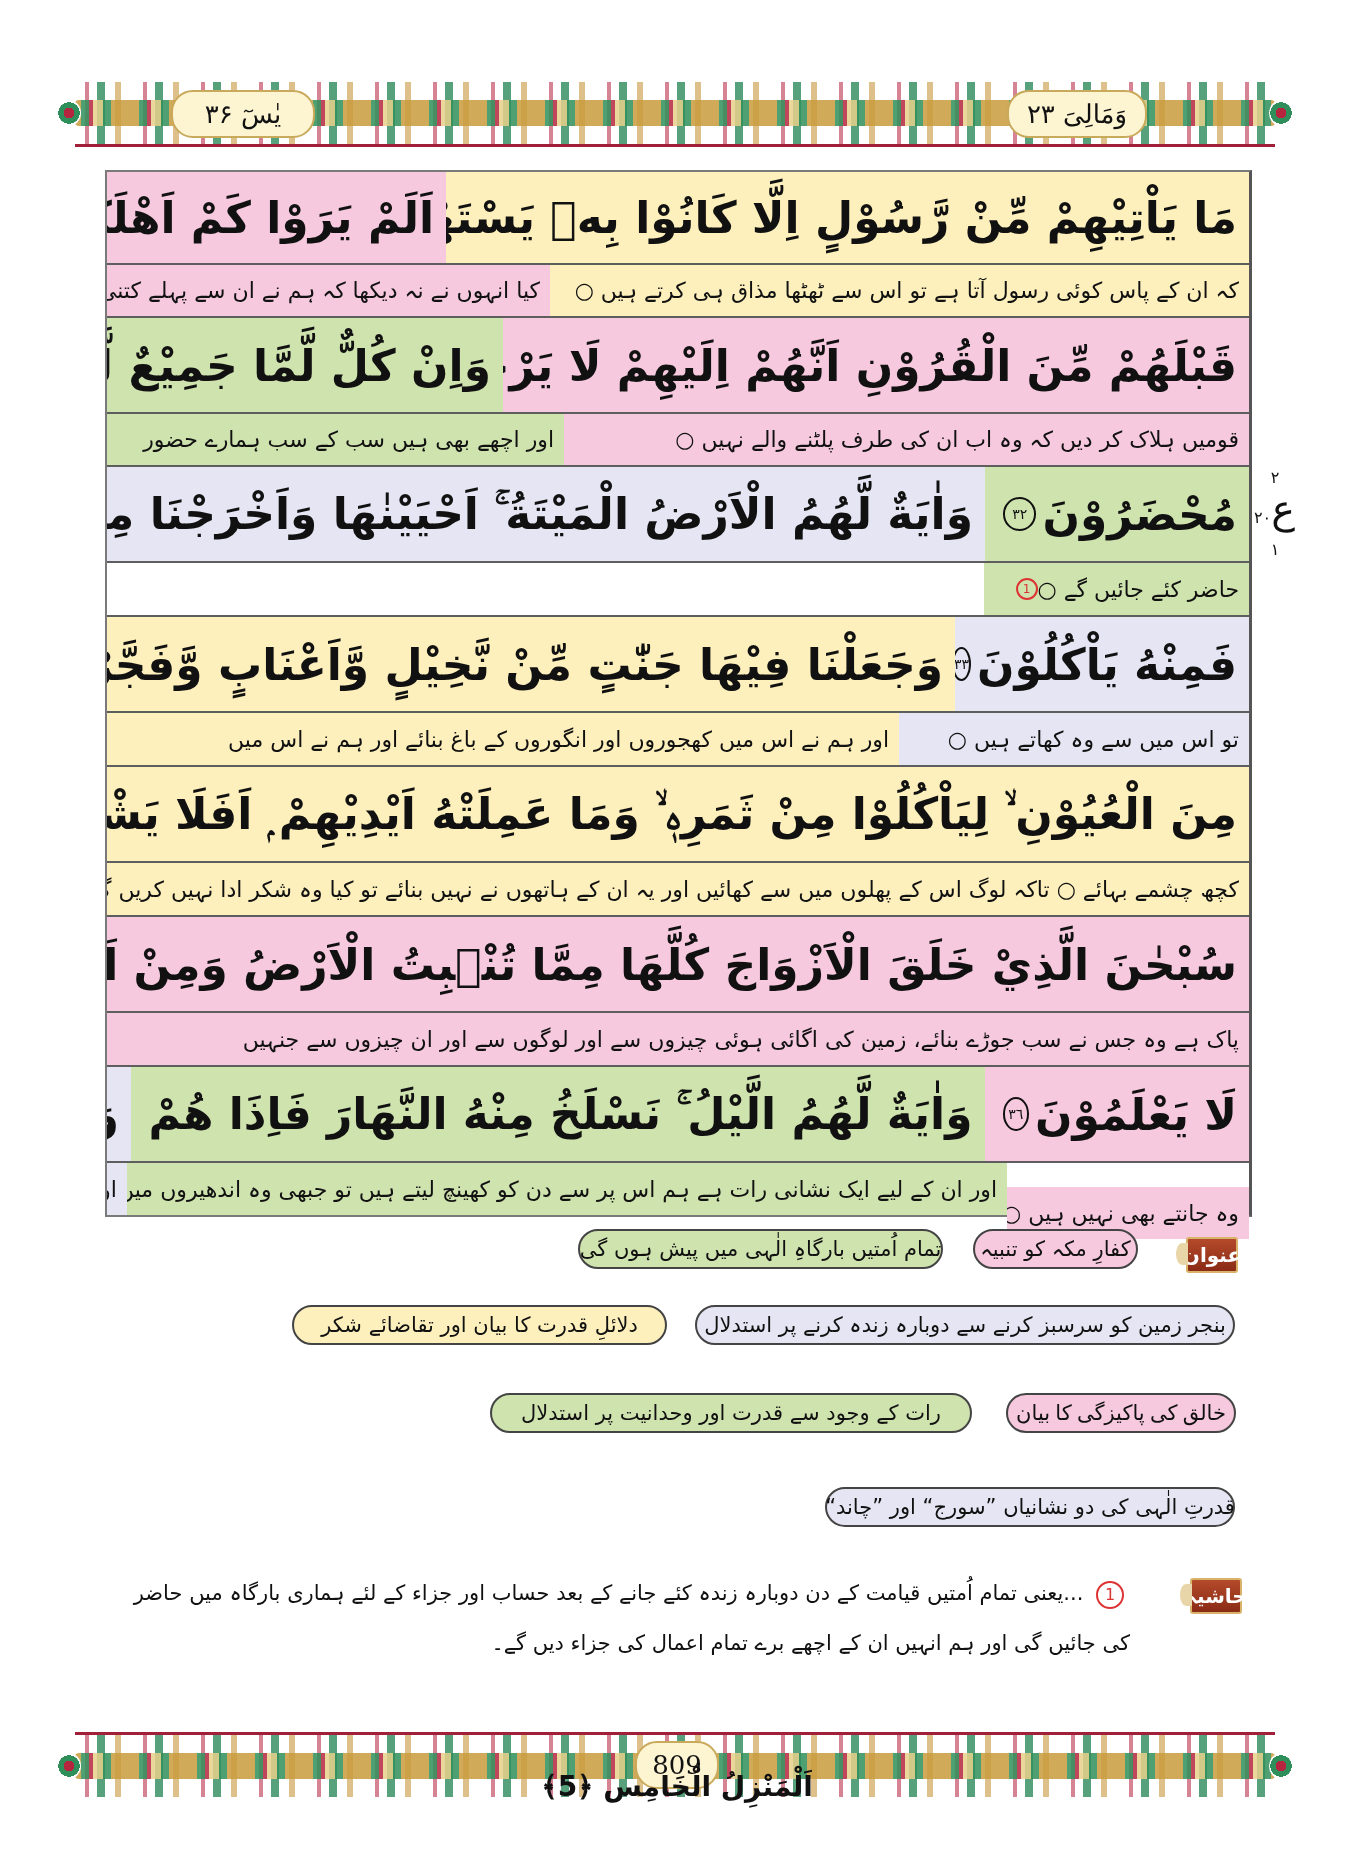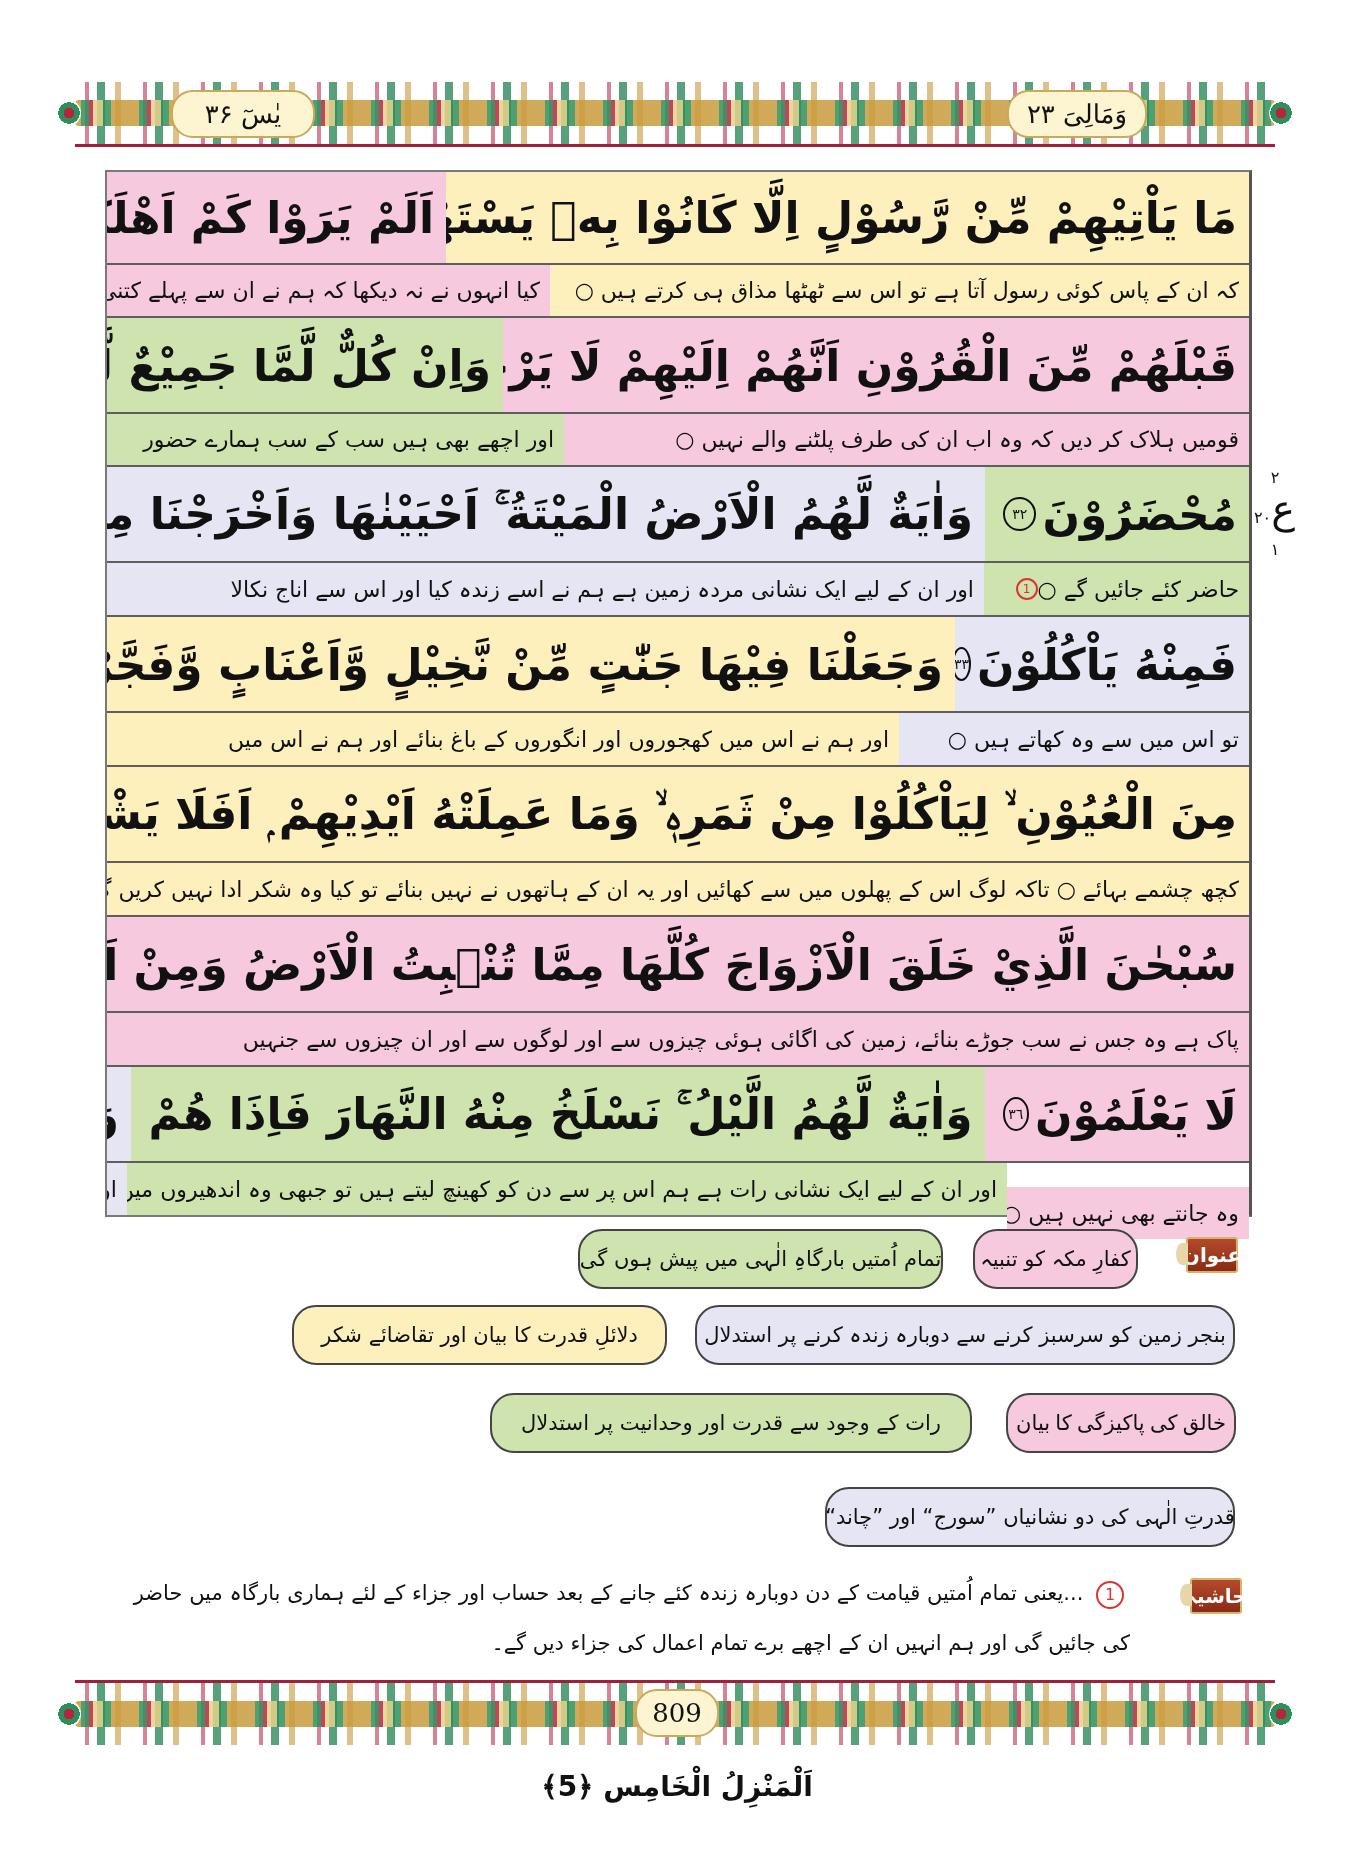--- a/index.html
+++ b/index.html
@@ -17,21 +17,21 @@
   .block{position:absolute;left:105px;top:170px;width:1142px;border:2px solid #7a7a7a;border-right:3px solid #555;}
   .row{position:relative;display:flex;flex-direction:row-reverse;border-bottom:2px solid #5e5e5e;}
   .row:last-child{border-bottom:none;}
   .seg{height:100%;display:flex;align-items:center;overflow:hidden;white-space:nowrap;direction:rtl;}
   .ayah .seg{font-family:"DejaVu Sans",sans-serif;font-weight:bold;font-size:44px;padding:0 12px;}
   .trans .seg{font-family:"DejaVu Sans",sans-serif;font-size:22px;padding:0 10px;}
   .pink{background:#f6c9de;} .yellow{background:#fdf0bc;} .green{background:#cfe3ae;} .lav{background:#e6e5f3;}
   .ruku{position:absolute;left:1255px;top:468px;width:40px;height:100px;font-family:"DejaVu Serif",serif;text-align:center;direction:rtl;}
   .ruku .top{font-size:16px;display:block;} .ruku .mid{font-size:40px;display:block;line-height:44px;} .ruku .bot{font-size:16px;display:block;}
   .topics{position:absolute;left:0;top:1225px;width:1354px;height:330px;}
-  .pill{position:absolute;height:60px;border:2px solid #444;border-radius:24px;display:flex;align-items:center;justify-content:center;
+  .pill{position:absolute;height:40px;border:2px solid #444;border-radius:24px;display:flex;align-items:center;justify-content:center;
     font-family:"DejaVu Sans",sans-serif;font-size:21px;direction:rtl;padding:9px 18px;box-sizing:border-box;white-space:nowrap;}
   .label-badge{position:absolute;width:48px;height:32px;background:linear-gradient(#b44a2a,#8a2b16);color:#fff;font-size:20px;font-weight:bold;
     display:flex;align-items:center;justify-content:center;border:2px solid #d9b36a;border-radius:3px;direction:rtl;}
   .label-badge::before{content:"";position:absolute;left:-12px;top:4px;width:12px;height:22px;background:#e9d6a8;border-radius:50% 0 0 50%;}
   .footnote{position:absolute;left:120px;top:1568px;width:1130px;direction:rtl;font-family:"DejaVu Sans",sans-serif;font-size:21px;line-height:50px;}
   .fn-num{display:inline-block;width:24px;height:24px;border:2px solid #d33;border-radius:50%;color:#d33;font-size:16px;text-align:center;line-height:24px;margin:0 6px;}
   .manzil{position:absolute;left:0;width:1354px;top:1770px;text-align:center;font-family:"DejaVu Sans",sans-serif;font-weight:bold;font-size:28px;direction:rtl;}
   .ayah-num{display:inline-block;width:30px;height:30px;border:2px solid #111;border-radius:50%;font-size:14px;text-align:center;line-height:30px;font-weight:normal;margin:0 6px;vertical-align:middle;}
   .fn-marker{display:inline-block;width:18px;height:18px;border:2px solid #d33;border-radius:50%;color:#d33;font-size:12px;text-align:center;line-height:18px;vertical-align:top;}
 </style>
@@ -103,23 +103,20 @@
     <div class="seg lav" style="flex:1;">
       <span>وَاٰيَةٌ لَّهُمُ الْاَرْضُ الْمَيْتَةُ ۚ اَحْيَيْنٰهَا وَاَخْرَجْنَا مِنْهَا حَبًّا</span>
     </div>
   </div>
 
   <div class="row trans" style="height:52px;">
     <div class="seg green" style="width:245px;">
       <span>حاضر کئے جائیں گے ○</span>
       <span class="fn-marker">1</span>
     </div>
-    <div class="seg lav" style="flex:1;">
-      <span>اور ان کے لیے ایک نشانی مردہ زمین ہے ہم نے اسے زندہ کیا اور اس سے اناج نکالا</span>
-    </div>
   </div>
 
   <div class="row ayah" style="height:94px;">
     <div class="seg lav" style="width:270px;">
       <span>فَمِنْهُ يَاْكُلُوْنَ</span>
       <span class="ayah-num">٣٣</span>
     </div>
     <div class="seg yellow" style="flex:1;">
       <span>وَجَعَلْنَا فِيْهَا جَنّٰتٍ مِّنْ نَّخِيْلٍ وَّاَعْنَابٍ وَّفَجَّرْنَا فِيْهَا</span>
     </div>
@@ -214,21 +211,21 @@
 </div>
 
 <div class="label-badge" style="left:1190px;top:1578px;">
   <span>حاشیہ</span>
 </div>
 <div class="footnote" style="width:1010px;">
   <span class="fn-num">1</span>
   <span>...یعنی تمام اُمتیں قیامت کے دن دوبارہ زندہ کئے جانے کے بعد حساب اور جزاء کے لئے ہماری بارگاہ میں حاضر کی جائیں گی اور ہم انہیں ان کے اچھے برے تمام اعمال کی جزاء دیں گے۔</span>
 </div>
 
-<div class="ornament" style="top:1680px;border-bottom:none;border-top:3px solid #a0203a;">
+<div class="ornament" style="top:1732px;border-bottom:none;border-top:3px solid #a0203a;">
   <span class="end" style="left:-18px;"></span>
   <span class="end" style="right:-18px;"></span>
   <div class="cartouche" style="left:560px;width:80px;top:6px;">
     <span>809</span>
   </div>
 </div>
 
 <div class="manzil">
   <span>اَلْمَنْزِلُ الْخَامِس</span>
   <span>﴿<span>5</span>﴾</span>

